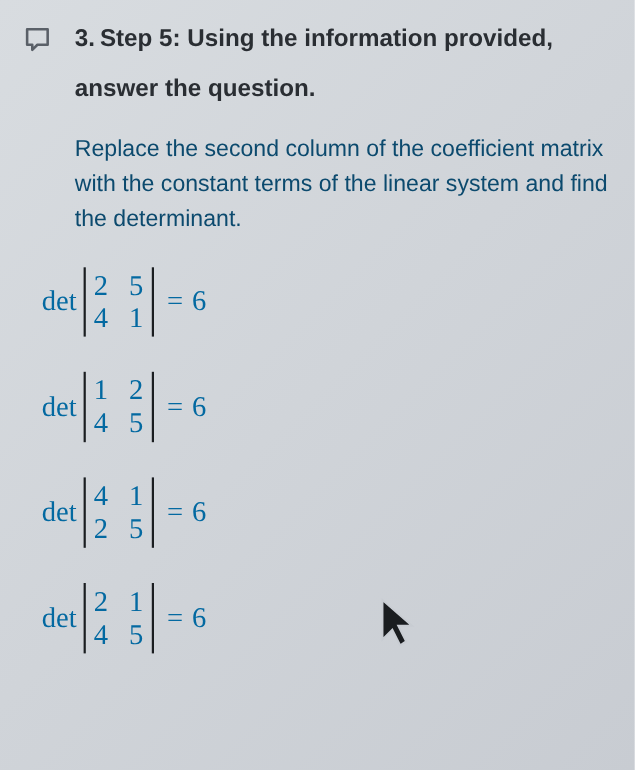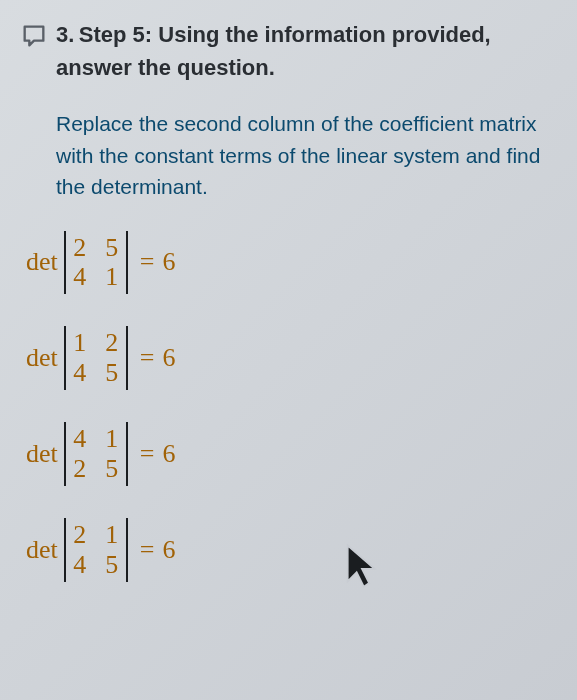--- a/index.html
+++ b/index.html
@@ -15,21 +15,21 @@
       font-family: 'Helvetica Neue', Arial, sans-serif;
       padding: 18px 20px 10px 20px;
       color: #2a2e33;
       overflow: hidden;
       position: relative;
     }
     
     .question-container {
       display: flex;
       align-items: flex-start;
-      gap: 8px;
+      gap: 20px;
     }
     
     .comment-icon {
       flex-shrink: 0;
       margin-top: 4px;
     }
     
     .comment-icon svg {
       width: 28px;
       height: 28px;
@@ -57,42 +57,42 @@
       font-weight: 700;
       font-size: 22px;
       color: #2a2e33;
     }
     
     .question-subtitle {
       font-weight: 700;
       font-size: 22px;
       color: #2a2e33;
       display: block;
-      margin-top: 0;
+      margin-top: 12px;
     }
     
     .instruction-text {
       font-size: 21px;
       color: #0c4a6e;
       line-height: 1.5;
       margin-bottom: 28px;
       font-weight: 400;
     }
     
     .options-container {
       margin-left: -30px;
     }
     
     .answer-option {
       display: flex;
       align-items: center;
       margin-bottom: 32px;
       font-size: 26px;
       font-family: 'Times New Roman', serif;
-      color: #a16207;
+      color: #0369a1;
     }
     
     .det-label {
       margin-right: 2px;
       font-size: 26px;
     }
     
     .matrix {
       display: inline-flex;
       flex-direction: column;

